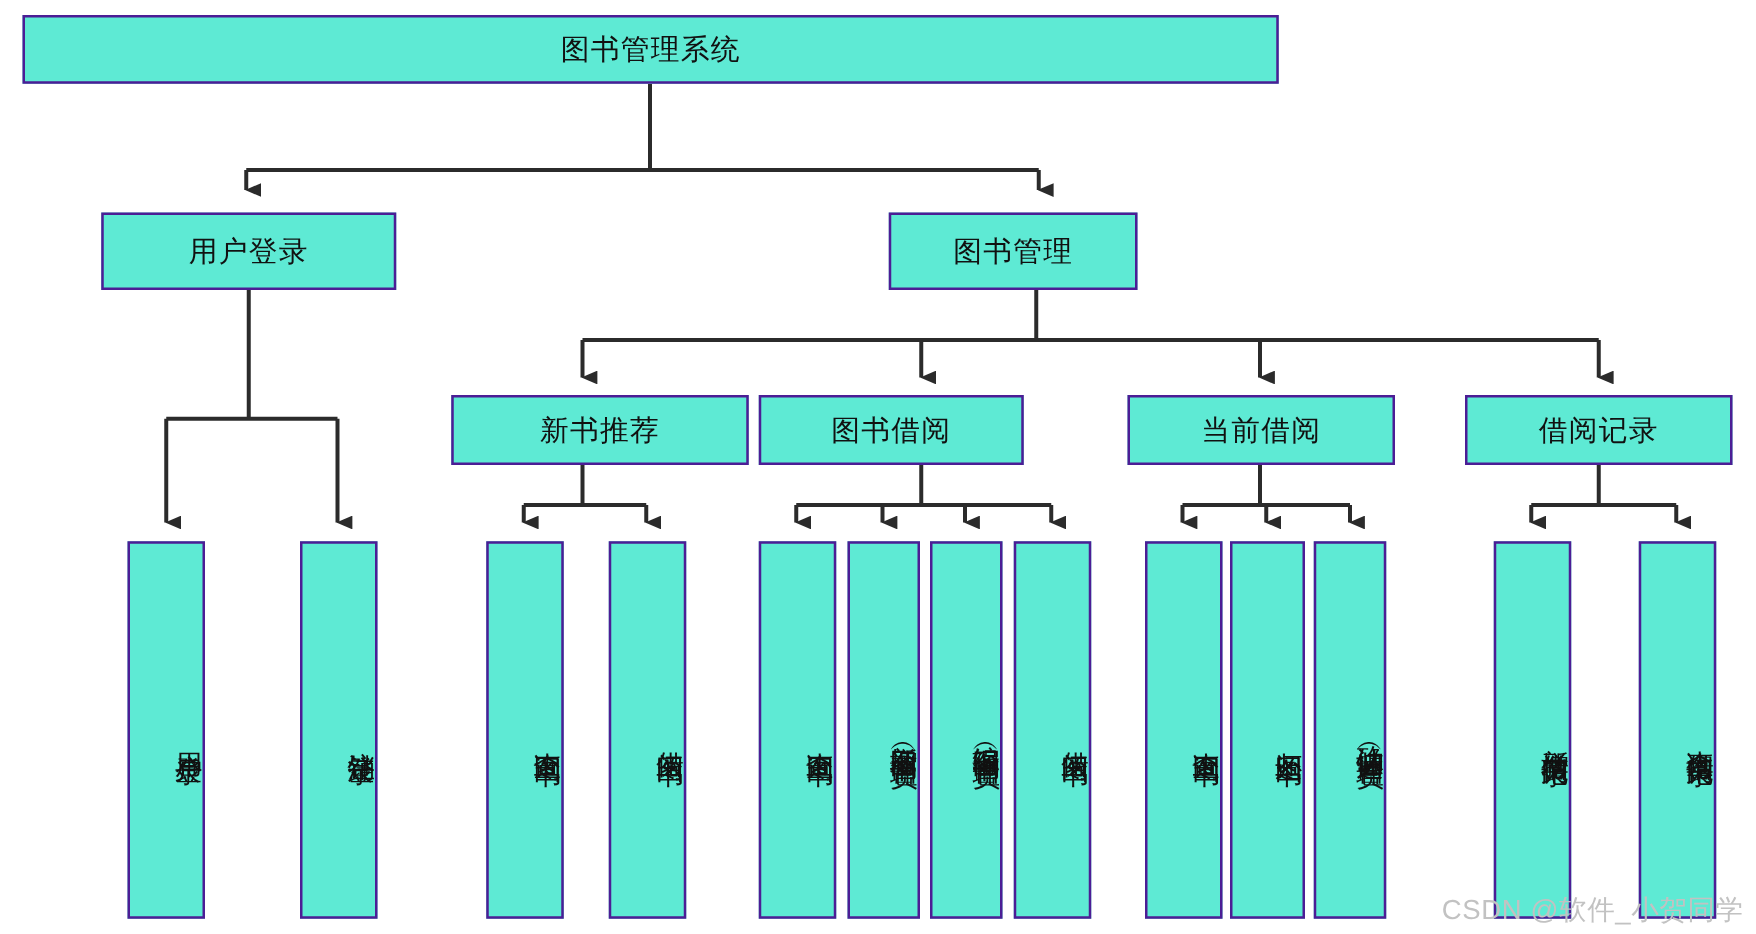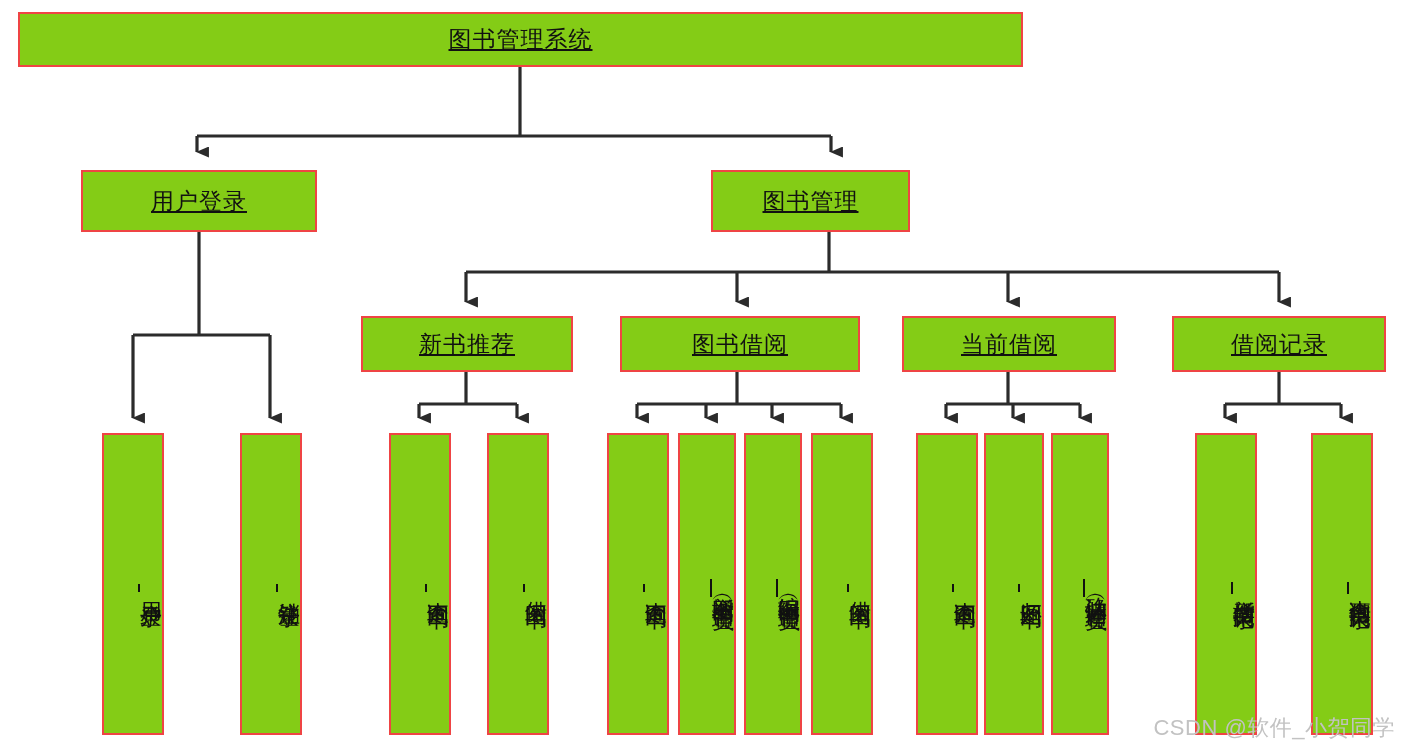--- a/index.html
+++ b/index.html
@@ -20,27 +20,26 @@
   #wires {
     position: absolute;
     left: 0;
     top: 0;
     width: 1405px;
     height: 747px;
   }
   .node {
     position: absolute;
     box-sizing: border-box;
-    background: #84cc16;
-    border: 2px solid #ef4444;
+    background: #5eead4;
+    border: 2px solid #4c1d95;
     display: flex;
     align-items: center;
     justify-content: center;
     color: #111111;
-    text-decoration: underline;
   }
   .node.horizontal {
     font-size: 23px;
     letter-spacing: 1px;
   }
   .node.vertical {
     writing-mode: vertical-rl;
     text-orientation: upright;
     font-size: 22px;
     letter-spacing: 2px;
@@ -124,24 +123,24 @@
     <span>图书管理系统</span>
   </div>
 
   <div class="node horizontal" style="left:81px; top:170px; width:236px; height:62px;">
     <span>用户登录</span>
   </div>
   <div class="node horizontal" style="left:711px; top:170px; width:199px; height:62px;">
     <span>图书管理</span>
   </div>
 
-  <div class="node horizontal" style="left:361px; top:316px; width:212px; height:56px;">
+  <div class="node horizontal" style="left:361px; top:316px; width:238px; height:56px;">
     <span>新书推荐</span>
   </div>
-  <div class="node horizontal" style="left:620px; top:316px; width:240px; height:56px;">
+  <div class="node horizontal" style="left:607px; top:316px; width:212px; height:56px;">
     <span>图书借阅</span>
   </div>
   <div class="node horizontal" style="left:902px; top:316px; width:214px; height:56px;">
     <span>当前借阅</span>
   </div>
   <div class="node horizontal" style="left:1172px; top:316px; width:214px; height:56px;">
     <span>借阅记录</span>
   </div>
 
   <div class="node vertical" style="left:102px; top:433px; width:62px; height:302px;">

